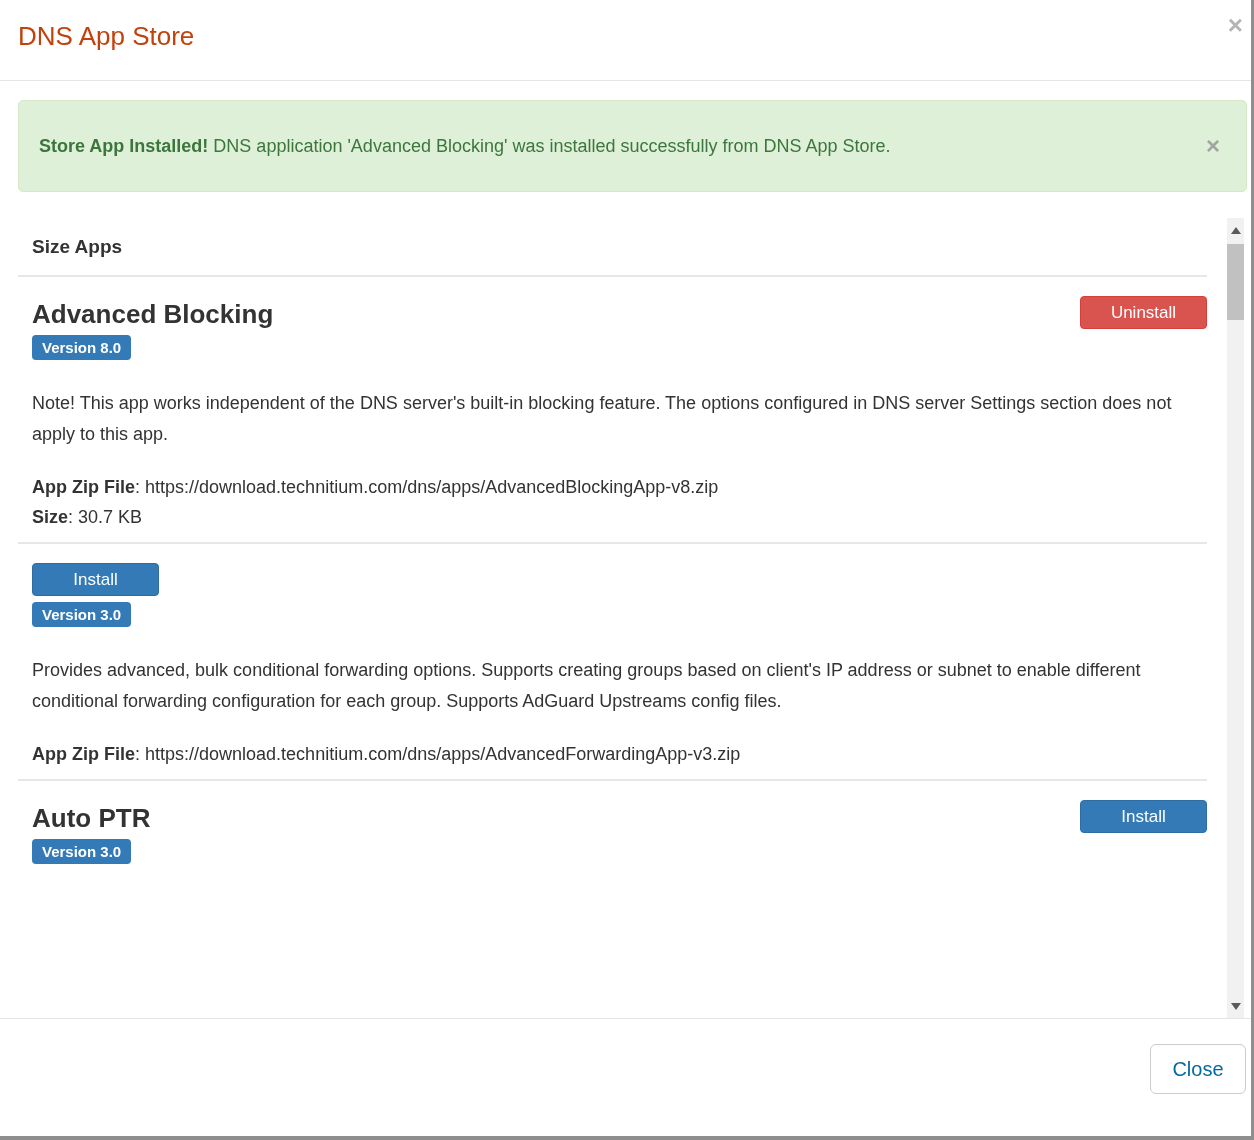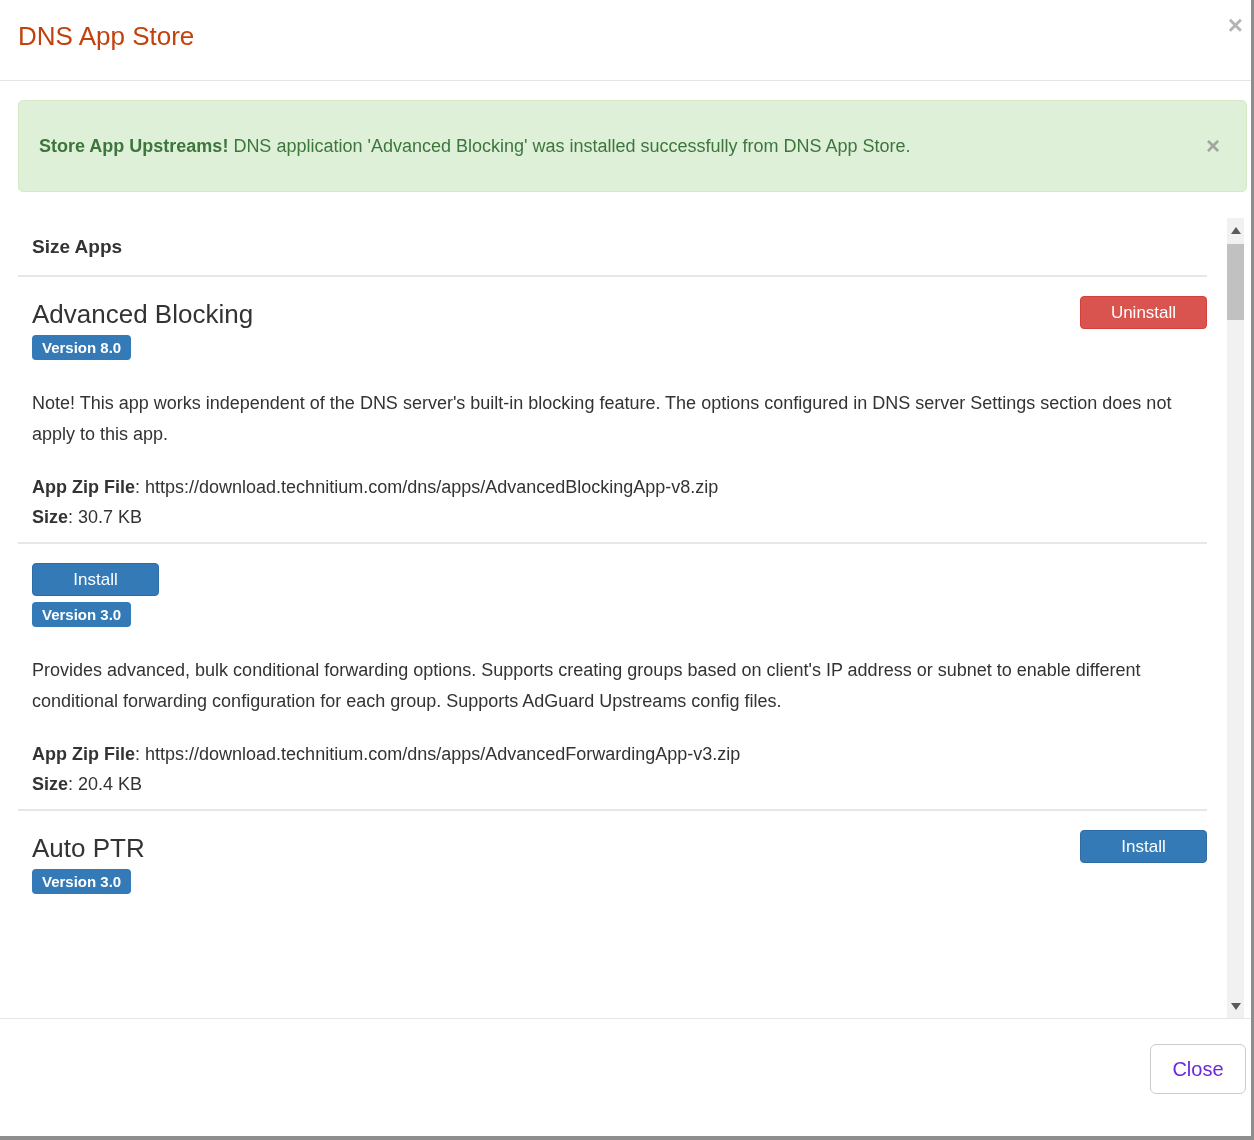--- a/index.html
+++ b/index.html
@@ -59,21 +59,21 @@
   .scroll-area { position: relative; height: 800px; }
   .scroll-content { height: 100%; overflow: hidden; padding-right: 40px; }
   .list-heading {
     font-size: 19px; font-weight: bold; color: #333;
     padding: 18px 0 0 14px;
     margin-bottom: 17px; line-height: 22px;
   }
   .divider { border-top: 2px solid #e7e7e7; }
   .app-item { padding: 22px 0 10px 14px; }
   .app-head { display: flex; justify-content: space-between; align-items: flex-start; }
-  .app-title { font-size: 26px; font-weight: normal; line-height: 30px; color: #333; }
+  .app-title { font-size: 26px; font-weight: bold; line-height: 30px; color: #333; }
   .badge-row { margin-top: 6px; }
   .badge {
     display: inline-block;
     background: #337ab7; color: #fff;
     font-size: 15px; font-weight: bold; line-height: 15px;
     padding: 5px 10px; border-radius: 4px;
   }
   .app-desc { font-size: 18px; line-height: 31px; margin: 28px 0 0 0; color: #333; }
   .meta { margin-top: 22px; font-size: 18px; line-height: 30px; }
   .meta .b { font-weight: bold; }
@@ -114,40 +114,40 @@
   }
   
   .modal-footer {
     flex: 1 1 auto;
     border-top: 1px solid #e5e5e5;
     text-align: right;
     padding: 25px 5px 0 0;
   }
   .btn-close-footer {
     width: 96px; height: 50px;
-    background: #fff; color: #6d28d9;
+    background: #fff; color: #0369a1;
     border: 1px solid #ccc; border-radius: 6px;
     font-family: "Liberation Sans", sans-serif;
     font-size: 20px; cursor: pointer;
   }
 </style>
 </head>
 <body>
 
 <div class="modal">
 
   <div class="modal-header">
     <div class="modal-title">DNS App Store</div>
     <span class="modal-close">×</span>
   </div>
 
   <div class="modal-body">
 
     <div class="alert">
-      <div><span class="alert-bold">Store App Upstreams!</span><span> DNS application 'Advanced Blocking' was installed successfully from DNS App Store.</span></div>
+      <div><span class="alert-bold">Store App Installed!</span><span> DNS application 'Advanced Blocking' was installed successfully from DNS App Store.</span></div>
       <span class="alert-close">×</span>
     </div>
 
     <div class="scroll-area">
       <div class="scroll-content">
 
         <div class="list-heading">Size Apps</div>
         <div class="divider"></div>
 
         <div class="app-item">
@@ -165,21 +165,20 @@
         <div class="divider"></div>
 
         <div class="app-item">
           <div class="app-head">
             <button class="btn btn-primary">Install</button>
           </div>
           <div class="badge-row"><span class="badge">Version 3.0</span></div>
           <p class="app-desc">Provides advanced, bulk conditional forwarding options. Supports creating groups based on client's IP address or subnet to enable different conditional forwarding configuration for each group. Supports AdGuard Upstreams config files.</p>
           <div class="meta">
             <div><span class="b">App Zip File</span><span>: </span><span>https://download.technitium.com/dns/apps/AdvancedForwardingApp-v3.zip</span></div>
-            <div><span class="b">Size</span><span>: </span><span>20.4 KB</span></div>
           </div>
         </div>
         <div class="divider"></div>
 
         <div class="app-item">
           <div class="app-head">
             <div class="app-title">Auto PTR</div>
             <button class="btn btn-primary">Install</button>
           </div>
           <div class="badge-row"><span class="badge">Version 3.0</span></div>

